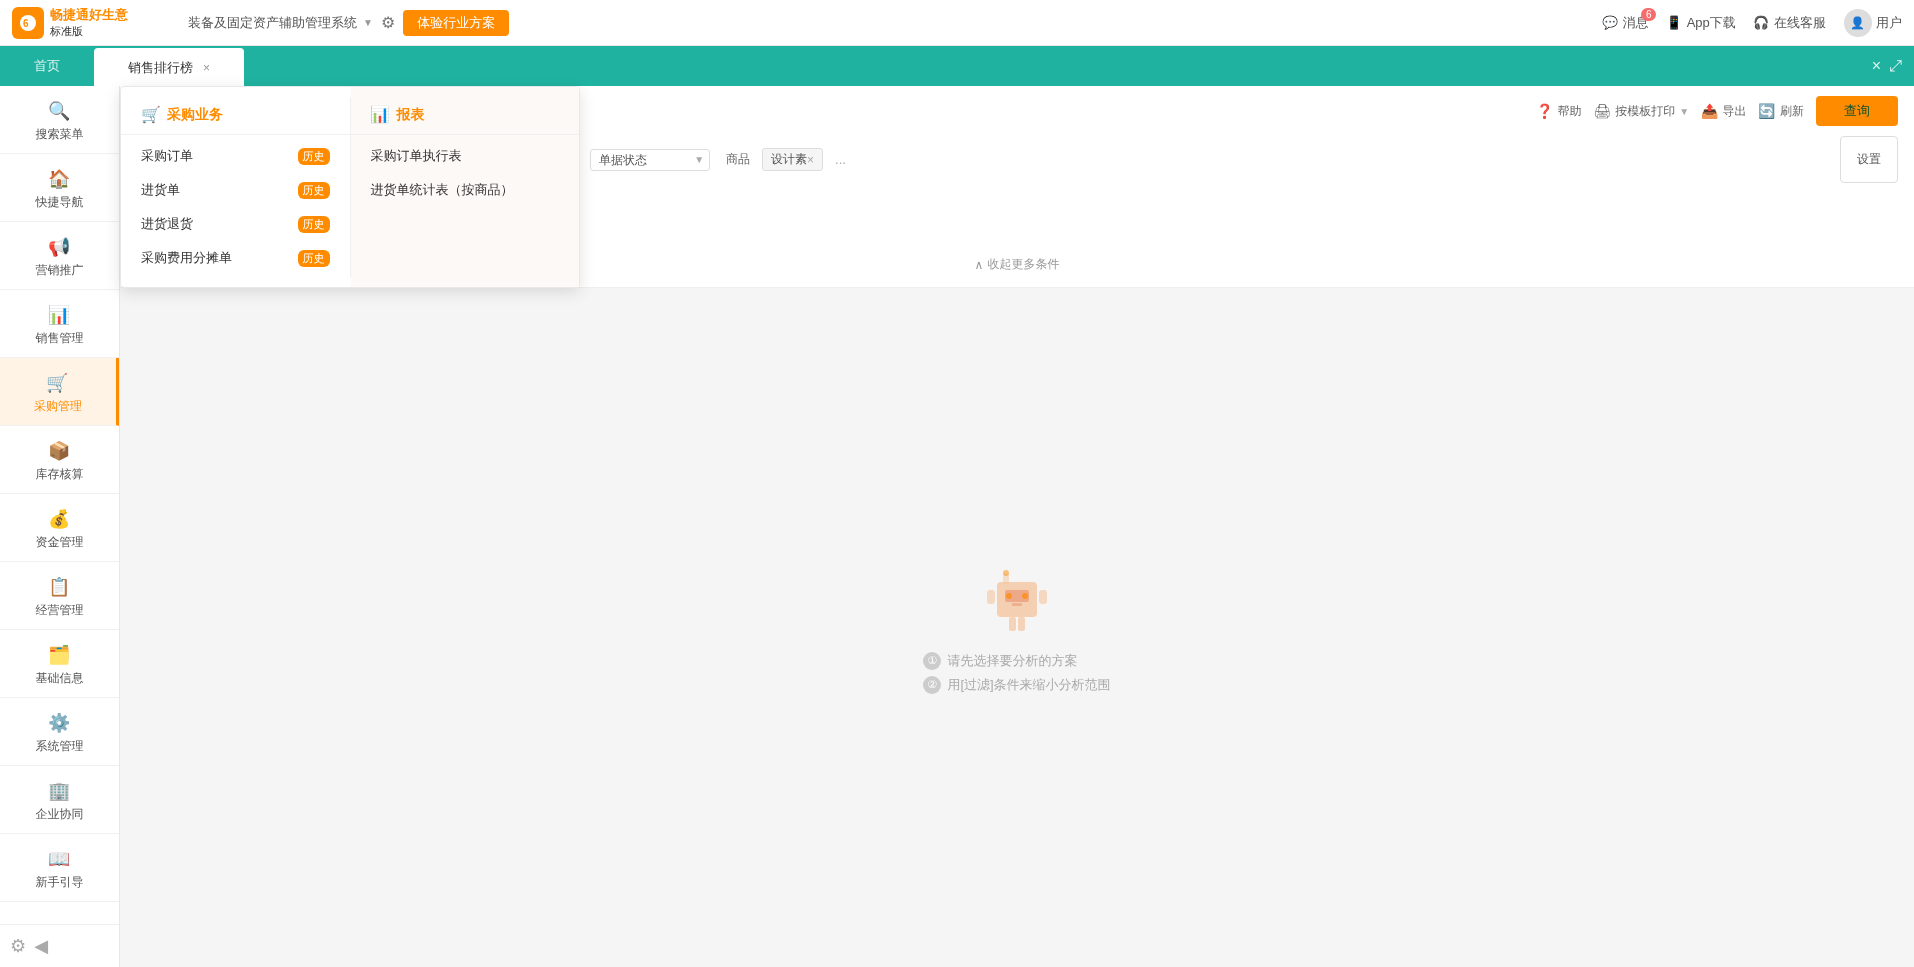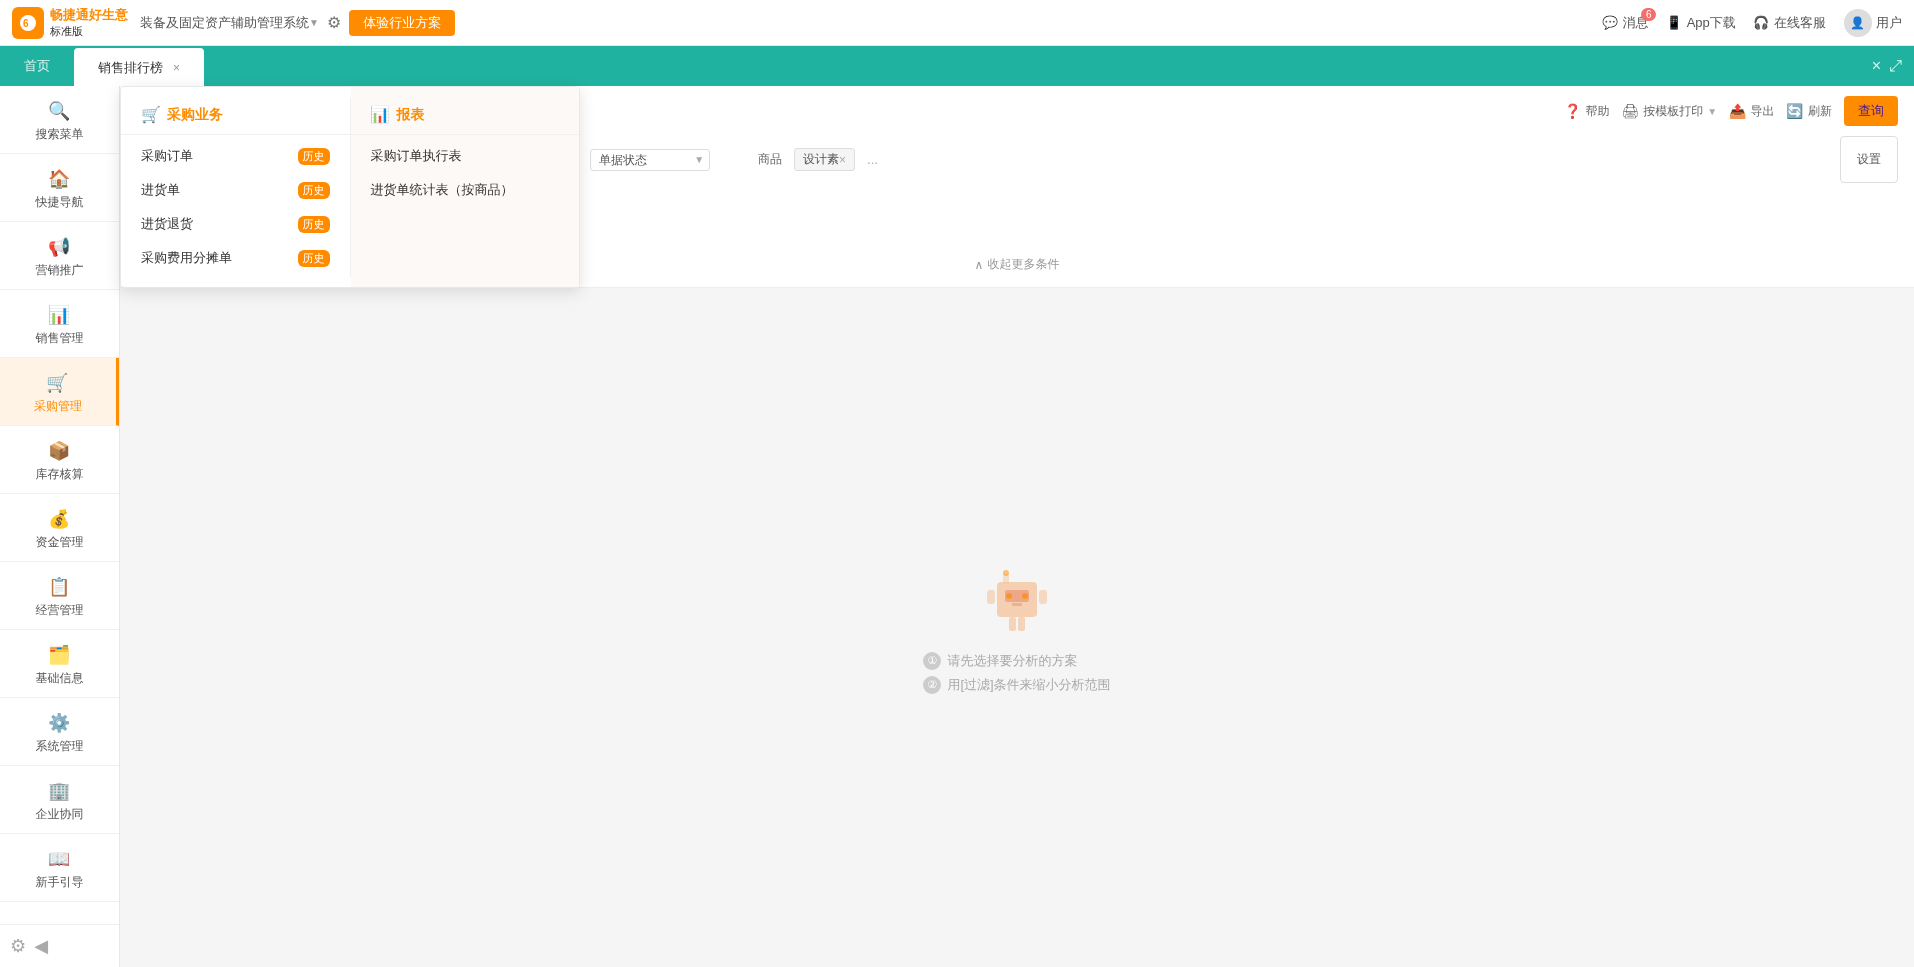--- a/index.html
+++ b/index.html
@@ -9,35 +9,35 @@
     .topbar {
       display: flex; align-items: center; height: 46px;
       background: #fff; border-bottom: 1px solid #e8e8e8;
       padding: 0 12px; gap: 8px;
     }
     .topbar-logo { display: flex; align-items: center; width: 120px; gap: 6px; }
     .logo-icon { width: 32px; height: 32px; background: #ff8c00; border-radius: 6px; display: flex; align-items: center; justify-content: center; }
     .logo-icon svg { fill: white; }
     .logo-text { font-size: 11px; color: #333; line-height: 1.3; }
     .logo-text .brand { font-size: 13px; font-weight: bold; color: #ff8c00; }
-    .topbar-sys { display: flex; align-items: center; color: #555; font-size: 13px; cursor: pointer; }
+    .topbar-sys { display: flex; align-items: center; gap: 6px; color: #555; font-size: 13px; cursor: pointer; margin-left: 48px; }
     .topbar-sys .arrow { color: #999; font-size: 10px; }
     .topbar-gear { color: #777; cursor: pointer; font-size: 16px; }
     .topbar-trial { background: #ff8c00; color: white; border-radius: 4px; padding: 4px 14px; font-size: 13px; cursor: pointer; border: none; }
     .topbar-right { margin-left: auto; display: flex; align-items: center; gap: 18px; color: #555; font-size: 13px; }
     .topbar-right .icon-btn { display: flex; align-items: center; gap: 4px; cursor: pointer; position: relative; }
     .badge { background: #f56c6c; color: white; border-radius: 10px; padding: 1px 5px; font-size: 10px; position: absolute; top: -6px; right: -8px; }
     .avatar { width: 28px; height: 28px; background: #ddd; border-radius: 50%; display: flex; align-items: center; justify-content: center; font-size: 12px; color: #666; }
 
     
     .tabbar {
       display: flex; align-items: center; height: 40px;
       background: #20b2a0; padding: 0 0 0 0;
     }
-    .tab-item { padding: 0 24px; height: 40px; display: flex; align-items: center; cursor: pointer; font-size: 13px; color: rgba(255,255,255,0.85); gap: 6px; }
+    .tab-item { padding: 0 34px; height: 40px; display: flex; align-items: center; cursor: pointer; font-size: 13px; color: rgba(255,255,255,0.85); gap: 6px; }
     .tab-item.active { background: #fff; color: #333; border-radius: 4px 4px 0 0; margin-top: 4px; }
     .tab-item .close-x { color: #999; font-size: 12px; cursor: pointer; margin-left: 4px; }
     .tab-right-btns { margin-left: auto; display: flex; align-items: center; gap: 8px; padding-right: 12px; color: rgba(255,255,255,0.85); }
     .tab-right-btns span { cursor: pointer; font-size: 16px; }
 
     
     .main-layout { display: flex; height: calc(967px - 46px - 40px); }
 
     
     .sidebar {
@@ -74,21 +74,21 @@
       appearance: none; min-width: 120px; position: relative;
     }
     .filter-select-wrap { position: relative; display: inline-flex; align-items: center; }
     .filter-select-wrap .sel-arrow { position: absolute; right: 6px; color: #aaa; font-size: 10px; pointer-events: none; }
     .filter-tag { display: inline-flex; align-items: center; background: #f5f5f5; border: 1px solid #ddd; border-radius: 3px; padding: 2px 8px; font-size: 12px; color: #555; }
     .filter-tag .tag-close { color: #aaa; cursor: pointer; font-size: 12px; }
     .filter-ellipsis { color: #aaa; cursor: pointer; }
     .toolbar-right { margin-left: auto; display: flex; align-items: center; gap: 12px; }
     .toolbar-btn { display: flex; align-items: center; gap: 4px; cursor: pointer; color: #666; font-size: 12px; }
     .toolbar-btn .tb-icon { font-size: 14px; }
-    .query-btn { background: #ff8c00; color: #4c1d95; border: none; border-radius: 4px; padding: 6px 14px; font-size: 13px; cursor: pointer; }
+    .query-btn { background: #ff8c00; color: #14532d; border: none; border-radius: 4px; padding: 6px 28px; font-size: 13px; cursor: pointer; }
     .set-btn { background: #fff; color: #555; border: 1px solid #ddd; border-radius: 4px; padding: 14px 16px; font-size: 12px; cursor: pointer; }
     .collapse-btn { display: flex; align-items: center; justify-content: center; gap: 4px; color: #999; font-size: 12px; cursor: pointer; padding: 4px 0; }
 
     
     .empty-state {
       flex: 1; display: flex; flex-direction: column; align-items: center; justify-content: center;
       gap: 10px; color: #aaa; font-size: 13px;
     }
     .empty-icon { width: 100px; height: 80px; }
     .empty-tips { display: flex; flex-direction: column; gap: 6px; }
@@ -279,21 +279,21 @@
         <span style="color:#555;font-size:12px;">2024-12-31</span>
 
         <span class="filter-label" style="margin-left:20px;">单据状态</span>
         <div class="filter-select-wrap">
           <select class="filter-select">
             <option>单据状态</option>
           </select>
           <span class="sel-arrow">▼</span>
         </div>
 
-        <span class="filter-label" style="margin-left:36px;">商品</span>
+        <span class="filter-label" style="margin-left:4px;">商品</span>
         <div class="filter-tag">
           <span>设计素</span>
           <span class="tag-close">×</span>
         </div>
         <span class="filter-ellipsis">...</span>
 
         <div class="toolbar-btn" style="margin-left:auto;">
           <button class="set-btn">设置</button>
         </div>
       </div>

